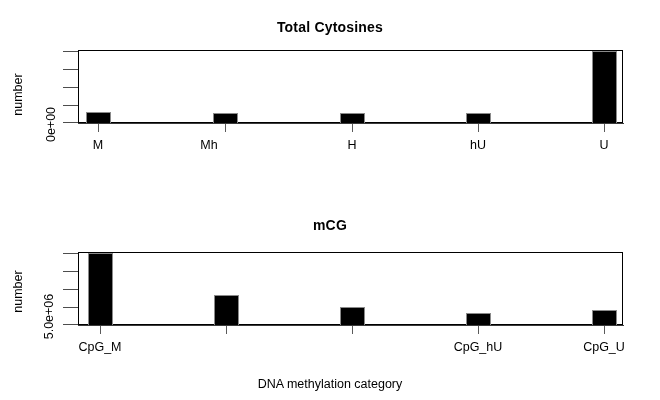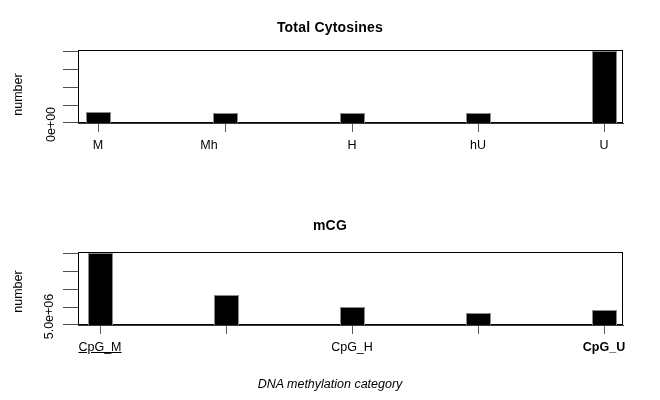--- a/index.html
+++ b/index.html
@@ -165,20 +165,20 @@
     <div class="bar" style="left:592px; top:110px; width:25px; height:15px;"></div>
 
     <div class="baseline" style="left:78px; top:125px; width:546px;"></div>
 
     <div class="xtick" style="left:100px; top:126px; height:8px;"></div>
     <div class="xtick" style="left:226px; top:126px; height:8px;"></div>
     <div class="xtick" style="left:352px; top:126px; height:8px;"></div>
     <div class="xtick" style="left:478px; top:126px; height:8px;"></div>
     <div class="xtick" style="left:604px; top:126px; height:8px;"></div>
 
-    <div class="xtick-label" style="left:55px;  top:141px; width:90px;text-decoration:underline;">CpG_M</div>
-    <div class="xtick-label" style="left:307px; top:141px; width:90px;">CpG_H</div>
-    <div class="xtick-label" style="left:559px; top:141px; width:90px;font-weight:bold;">CpG_U</div>
+    <div class="xtick-label" style="left:55px;  top:141px; width:90px;">CpG_M</div>
+    <div class="xtick-label" style="left:433px; top:141px; width:90px;">CpG_hU</div>
+    <div class="xtick-label" style="left:559px; top:141px; width:90px;">CpG_U</div>
 
-    <div class="axis-title" style="left:200px; top:178px; width:260px;font-style:italic;">DNA methylation category</div>
+    <div class="axis-title" style="left:200px; top:178px; width:260px;">DNA methylation category</div>
   </div>
 
 </div>
 
 </body></html>

